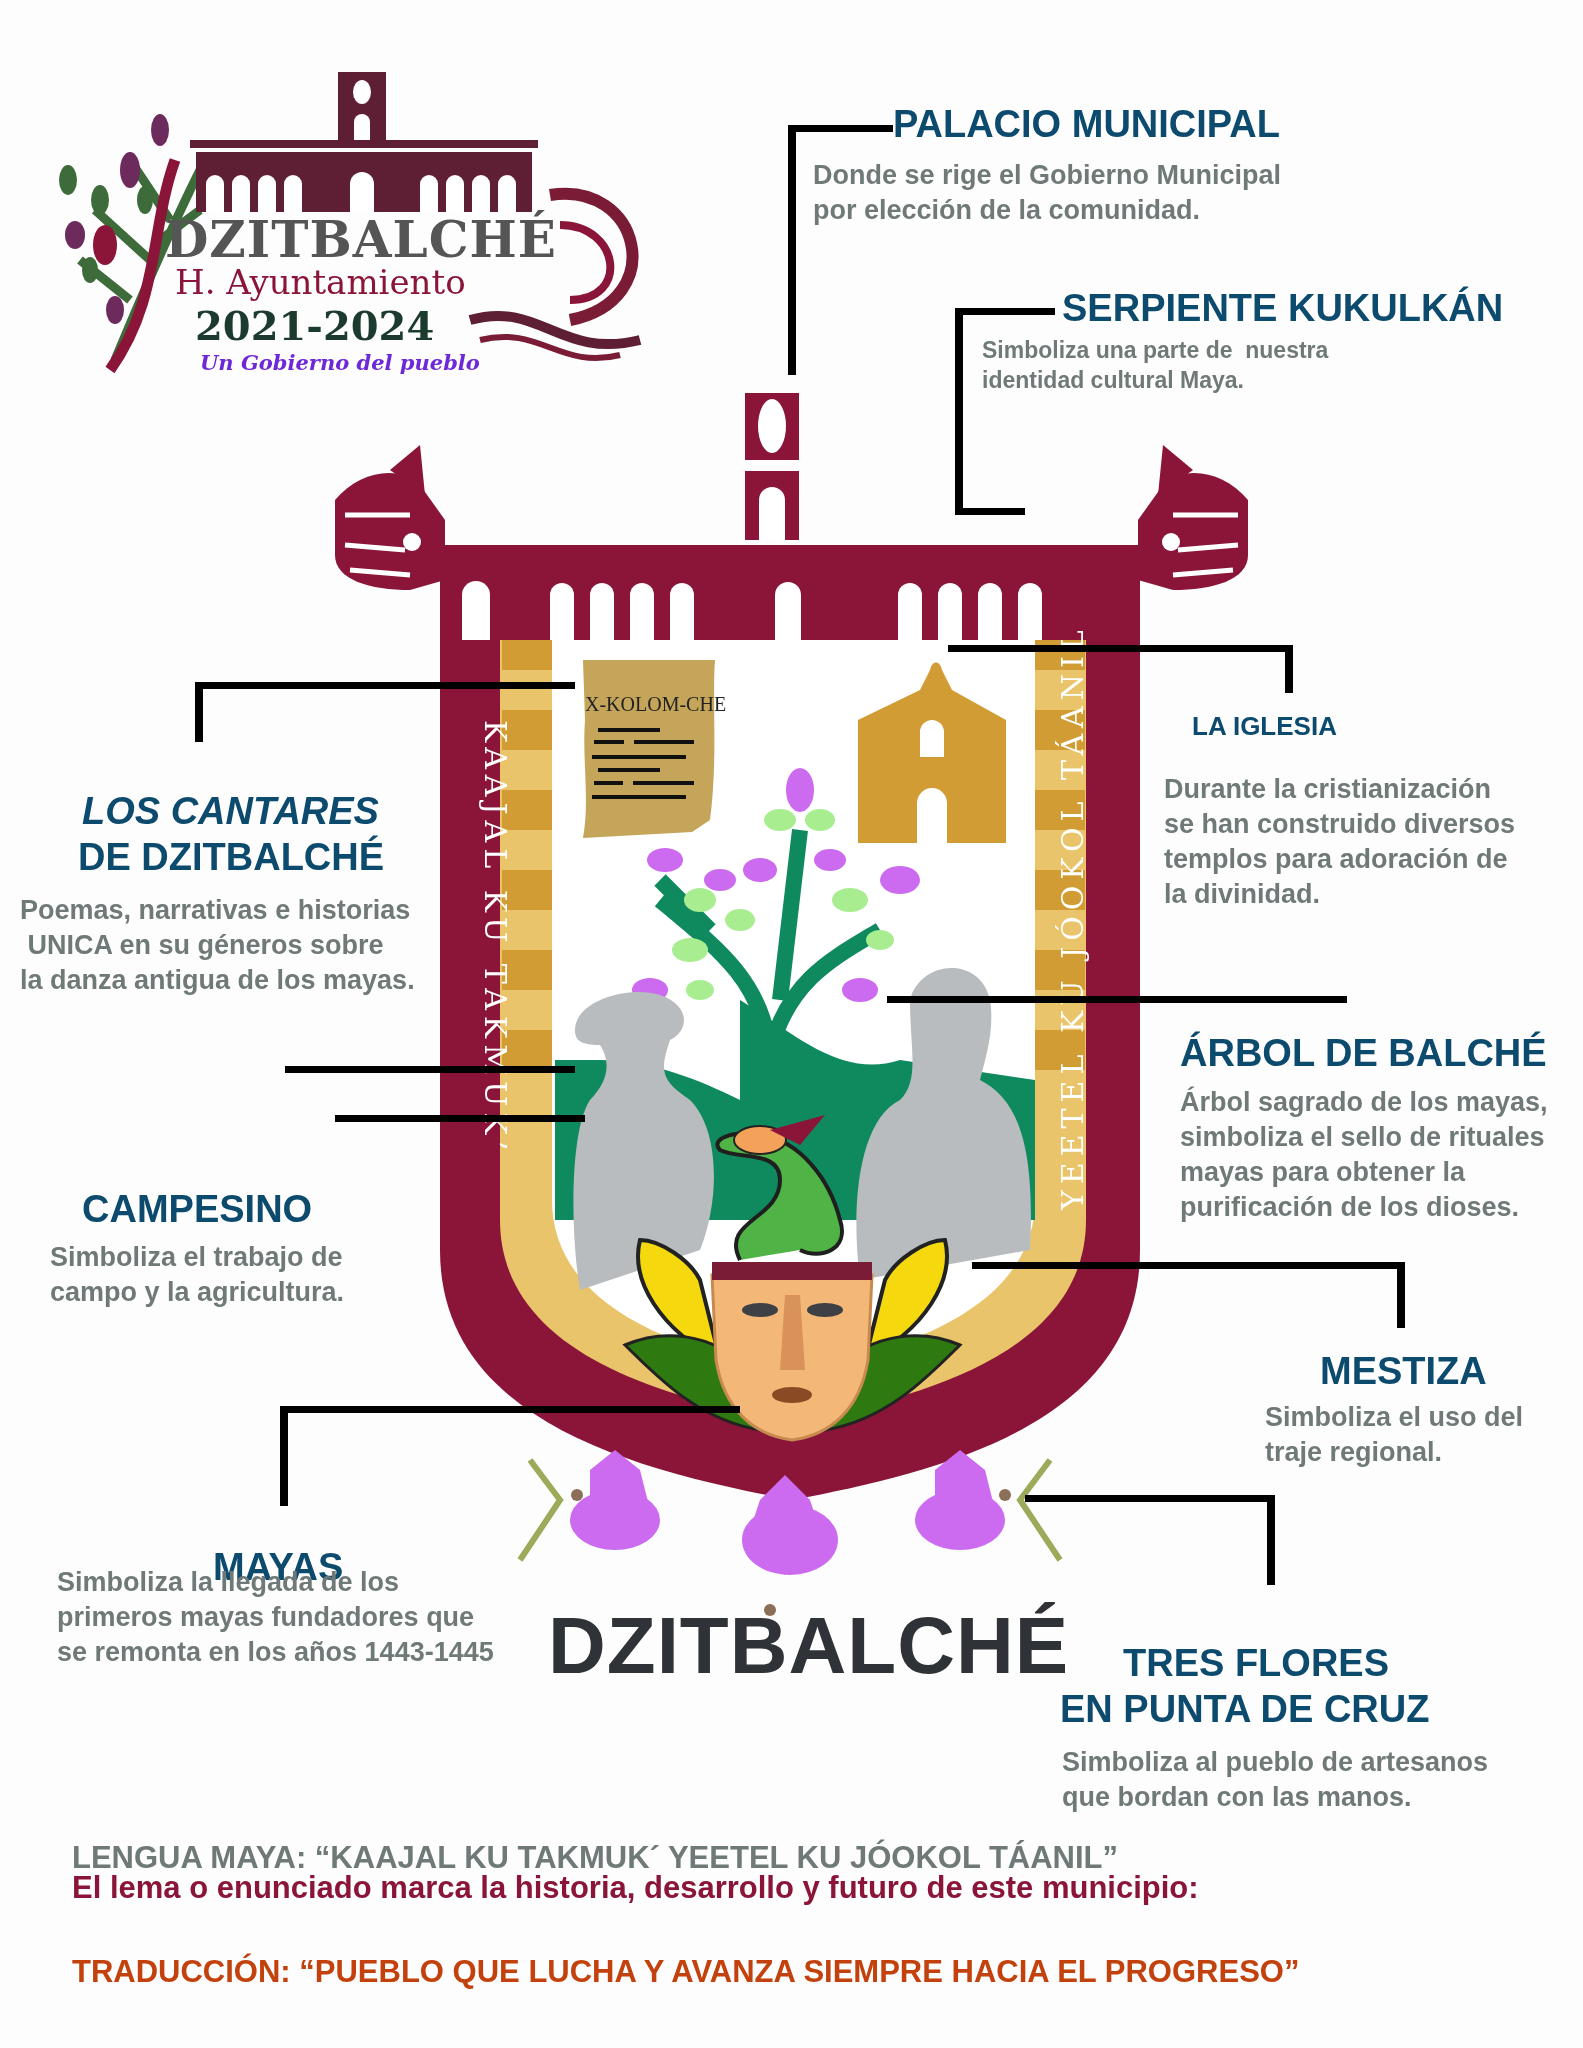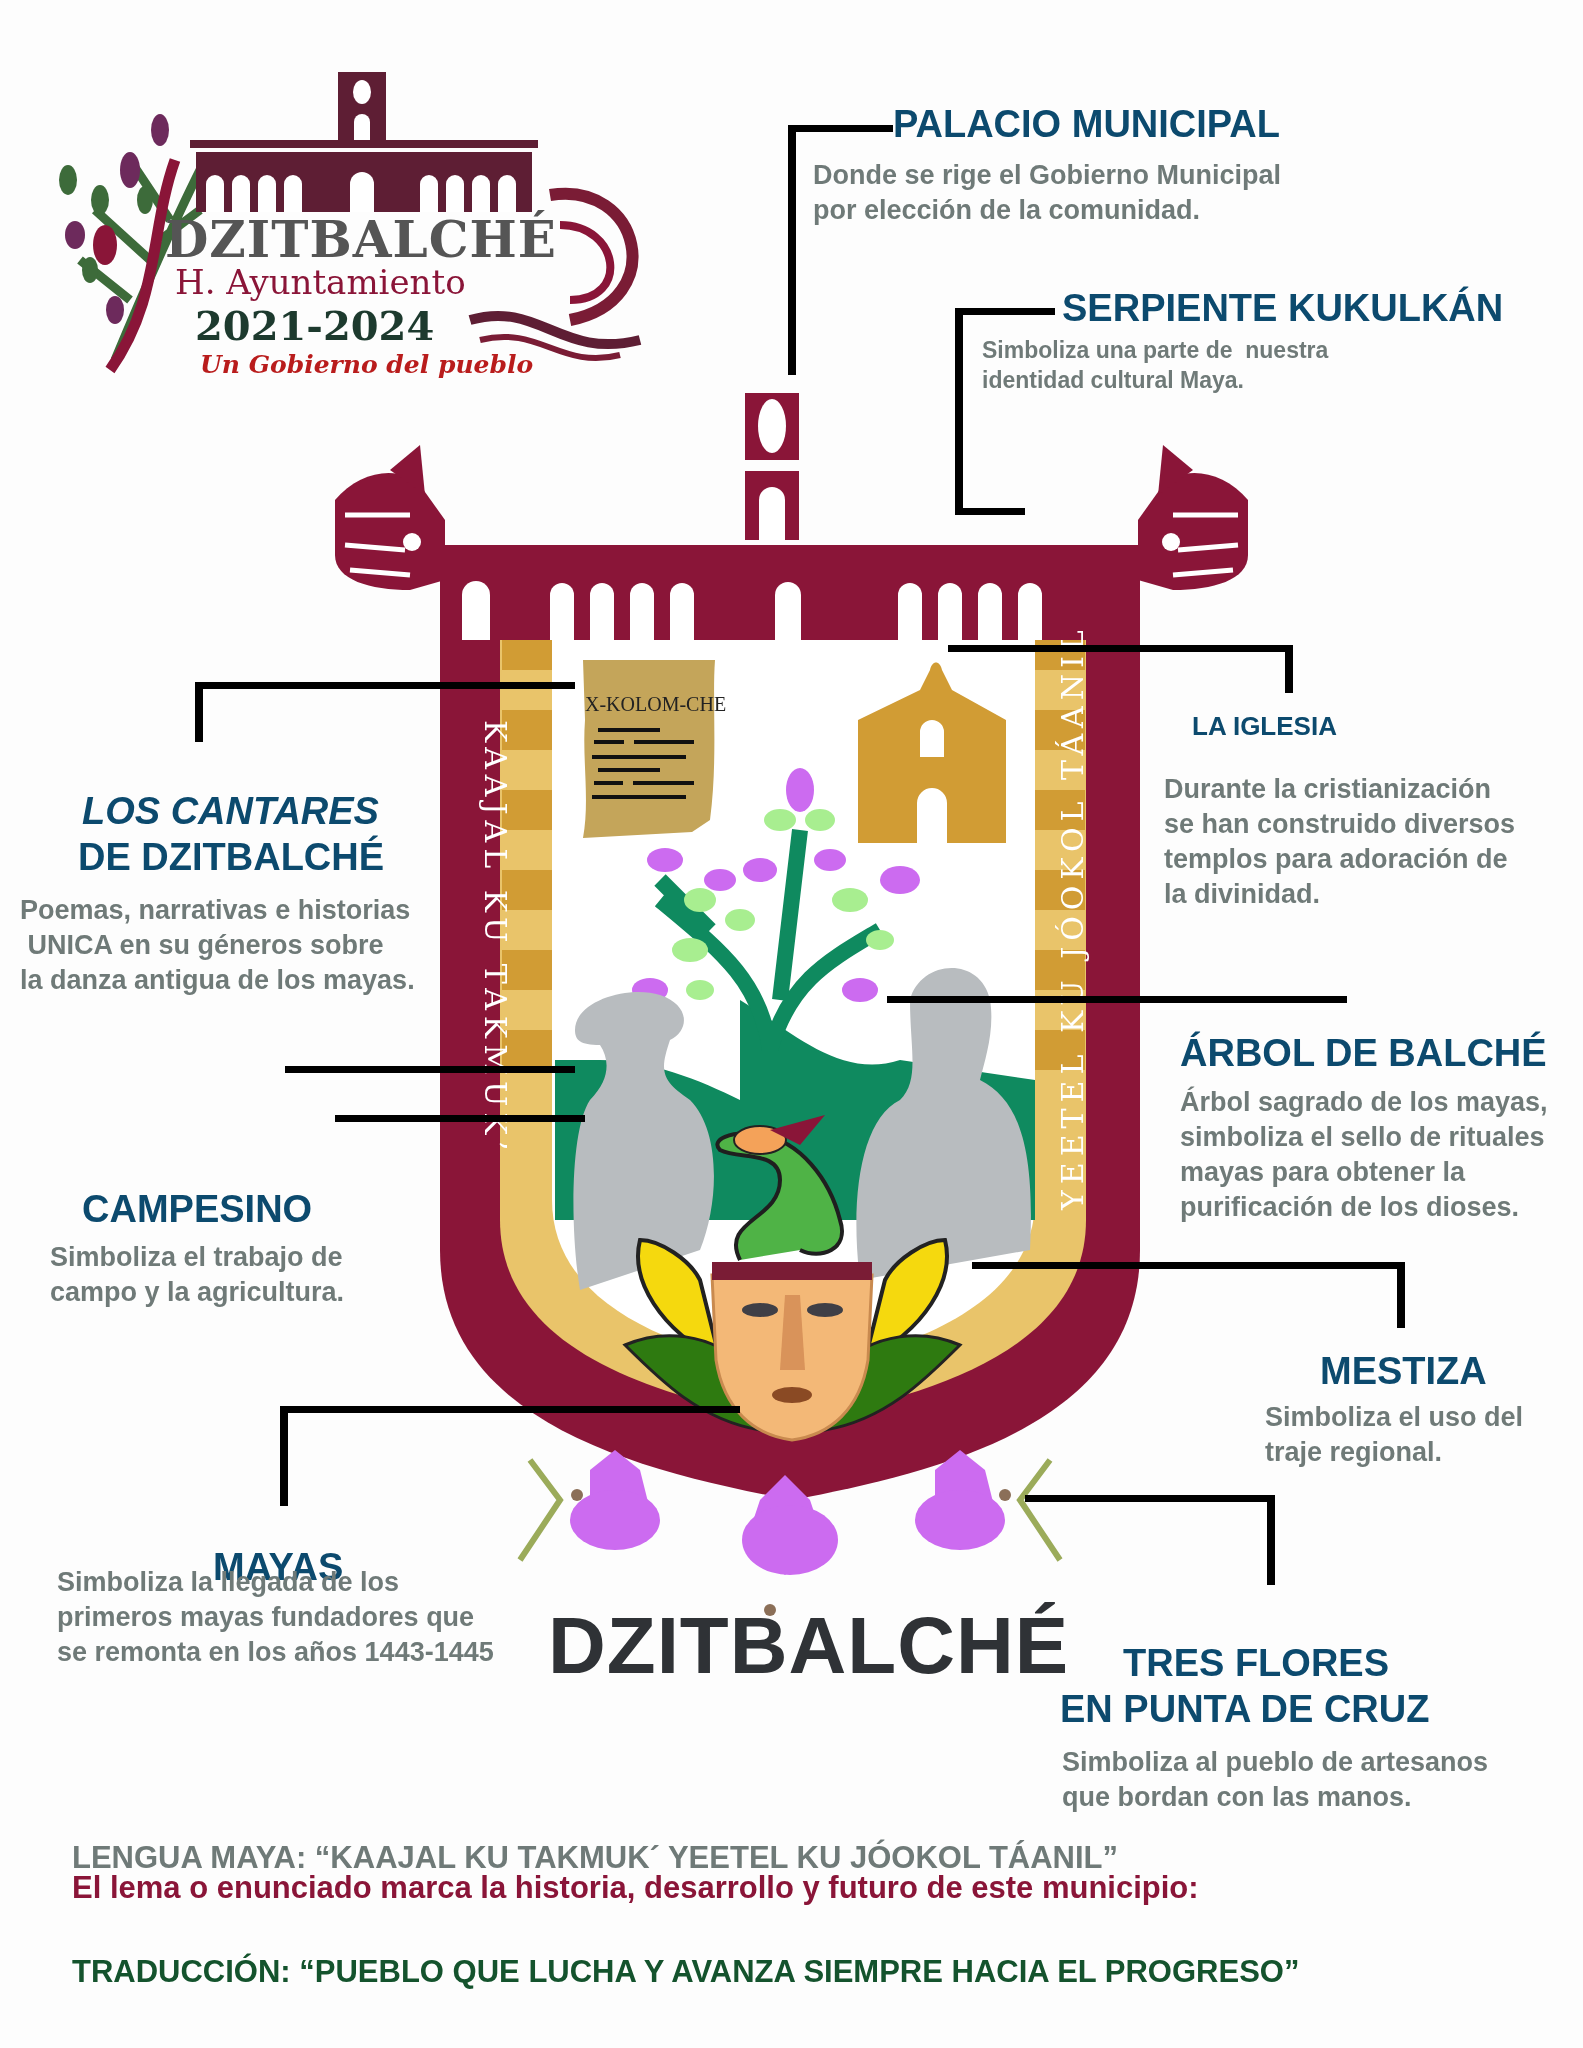--- a/index.html
+++ b/index.html
@@ -187,21 +187,21 @@
     </g>
     <circle cx="577" cy="1495" r="6" fill="#8b6f58"></circle>
     <circle cx="1005" cy="1495" r="6" fill="#8b6f58"></circle>
     <circle cx="770" cy="1610" r="6" fill="#8b6f58"></circle>
   </g>
 </svg>
 
 <div class="abs" style="left:165px;top:210px;font-family:'DejaVu Serif',serif;font-weight:bold;font-size:50px;color:#555;letter-spacing:1px;">DZITBALCHÉ</div>
 <div class="abs" style="left:175px;top:262px;font-family:'DejaVu Serif',serif;font-size:34px;color:#8a1538;">H. Ayuntamiento</div>
 <div class="abs" style="left:195px;top:302px;font-family:'DejaVu Serif',serif;font-weight:bold;font-size:40px;color:#1d3a2e;">2021-2024</div>
-<div class="abs" style="left:200px;top:350px;font-family:'DejaVu Serif',serif;font-style:italic;font-weight:bold;font-size:25px;color:#b91c1c;">Un Gobierno del pueblo</div>
+<div class="abs" style="left:200px;top:350px;font-family:'DejaVu Serif',serif;font-style:italic;font-weight:bold;font-size:21px;color:#6d28d9;">Un Gobierno del pueblo</div>
 
 <div class="abs" style="left:585px;top:693px;font-family:'Liberation Serif',serif;font-size:20px;color:#222;">X-KOLOM-CHE</div>
 
 <div class="vtext" style="left:478px;top:720px;writing-mode:vertical-rl;">KAAJAL KU TAKMUK’</div>
 <div class="vtext" style="left:1090px;top:1210px;writing-mode:vertical-rl;transform:rotate(180deg);transform-origin:0 0;">YEETEL KU JÓOKOL TÁANIL</div>
 
 <div class="abs" style="left:548px;top:1600px;font-family:'Liberation Sans',sans-serif;font-weight:bold;font-size:80px;color:#2f3236;letter-spacing:1px;">DZITBALCHÉ</div>
 
 <div class="line" style="left:788px;top:125px;width:8px;height:250px;"></div>
 <div class="line" style="left:788px;top:125px;width:105px;height:7px;"></div>
@@ -269,13 +269,13 @@
 primeros mayas fundadores que
 se remonta en los años 1443-1445</div>
 
 <div class="abs title" style="left:1123px;top:1642px;font-size:38px;">TRES FLORES</div>
 <div class="abs title" style="left:1060px;top:1688px;font-size:38px;">EN PUNTA DE CRUZ</div>
 <div class="abs desc" style="left:1062px;top:1745px;font-size:27px;">Simboliza al pueblo de artesanos
 que bordan con las manos.</div>
 
 <div class="abs" style="left:72px;top:1870px;font-weight:bold;font-size:31px;color:#8a1538;white-space:nowrap;">El lema o enunciado marca la historia, desarrollo y futuro de este municipio:</div>
 <div class="abs" style="left:72px;top:1840px;font-weight:bold;font-size:31px;color:#6f7a78;white-space:nowrap;">LENGUA MAYA: “KAAJAL KU TAKMUK´ YEETEL KU JÓOKOL TÁANIL”</div>
-<div class="abs" style="left:72px;top:1954px;font-weight:bold;font-size:31px;color:#14532d;white-space:nowrap;">TRADUCCIÓN: “PUEBLO QUE LUCHA Y AVANZA SIEMPRE HACIA EL PROGRESO”</div>
+<div class="abs" style="left:72px;top:1954px;font-weight:bold;font-size:31px;color:#c2410c;white-space:nowrap;">TRADUCCIÓN: “PUEBLO QUE LUCHA Y AVANZA SIEMPRE HACIA EL PROGRESO”</div>
 
 </body></html>

